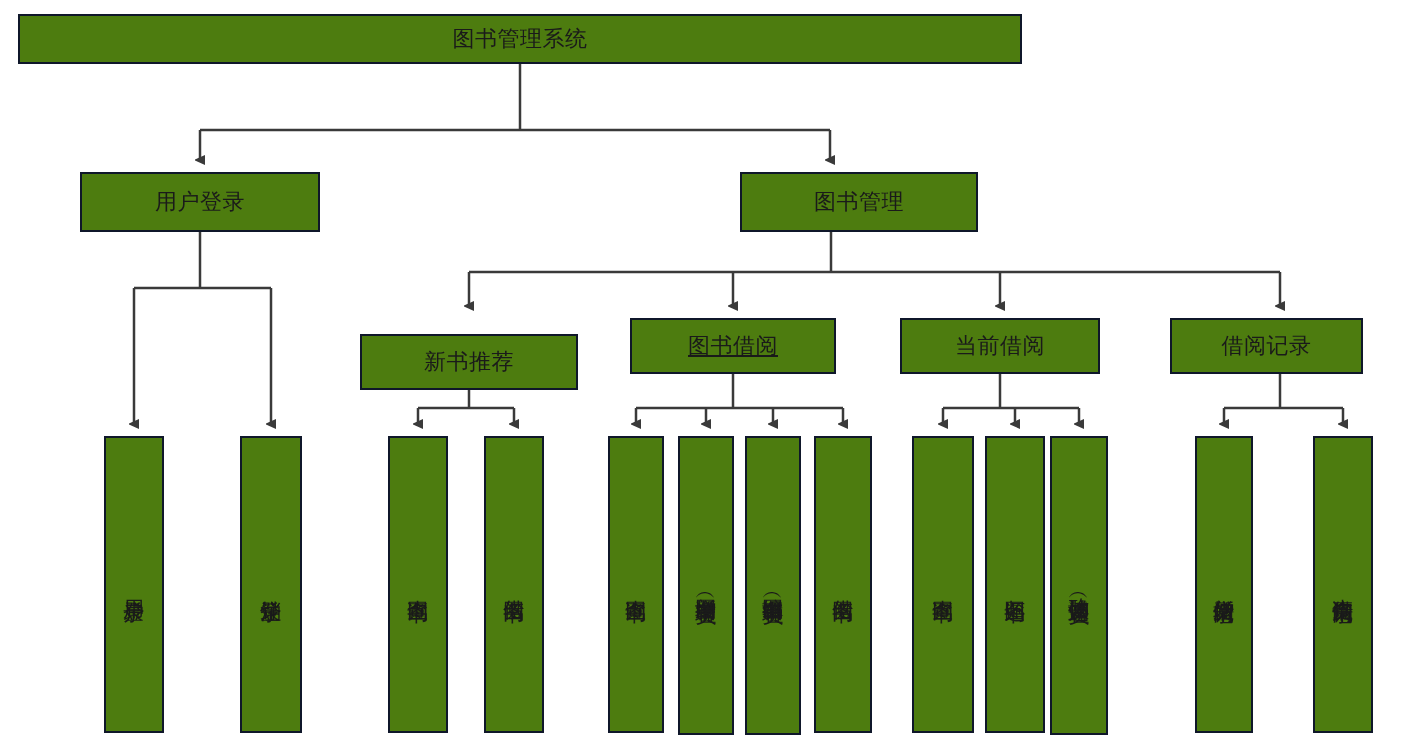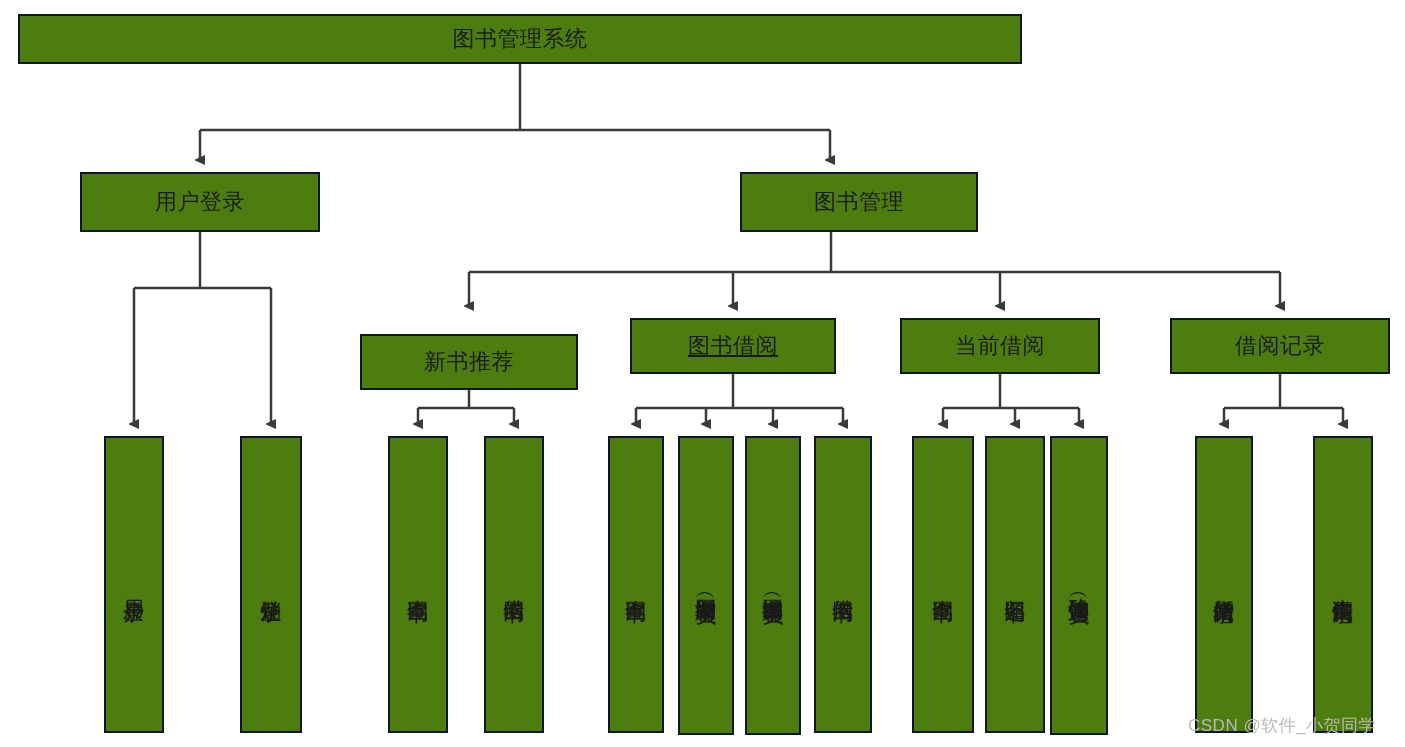--- a/index.html
+++ b/index.html
@@ -129,21 +129,21 @@
 
   <div class="node horiz" style="left:360px; top:318px; width:218px; height:56px;margin-top:16px;">
     <span>新书推荐</span>
   </div>
   <div class="node horiz" style="left:630px; top:318px; width:206px; height:56px;text-decoration:underline;">
     <span>图书借阅</span>
   </div>
   <div class="node horiz" style="left:900px; top:318px; width:200px; height:56px;">
     <span>当前借阅</span>
   </div>
-  <div class="node horiz" style="left:1170px; top:318px; width:220px; height:56px;">
+  <div class="node horiz" style="left:1170px; top:318px; width:193px; height:56px;">
     <span>借阅记录</span>
   </div>
 
   <div class="node vert" style="left:104px; top:436px; width:60px; height:297px;">
     <span class="vlabel">用户登录</span>
   </div>
   <div class="node vert" style="left:240px; top:436px; width:62px; height:297px;">
     <span class="vlabel">注销登录</span>
   </div>
 
@@ -177,15 +177,14 @@
     <span class="vlabel">确认归还（管理员）</span>
   </div>
 
   <div class="node vert" style="left:1195px; top:436px; width:58px; height:297px;">
     <span class="vlabel">新增借阅记录</span>
   </div>
   <div class="node vert" style="left:1313px; top:436px; width:60px; height:297px;">
     <span class="vlabel">查询借阅记录</span>
   </div>
 
-  <div class="watermark" style="left:1188px; top:714px;">CSDN @软件_小贺同学</div>
 
 </div>
 
 </body></html>

